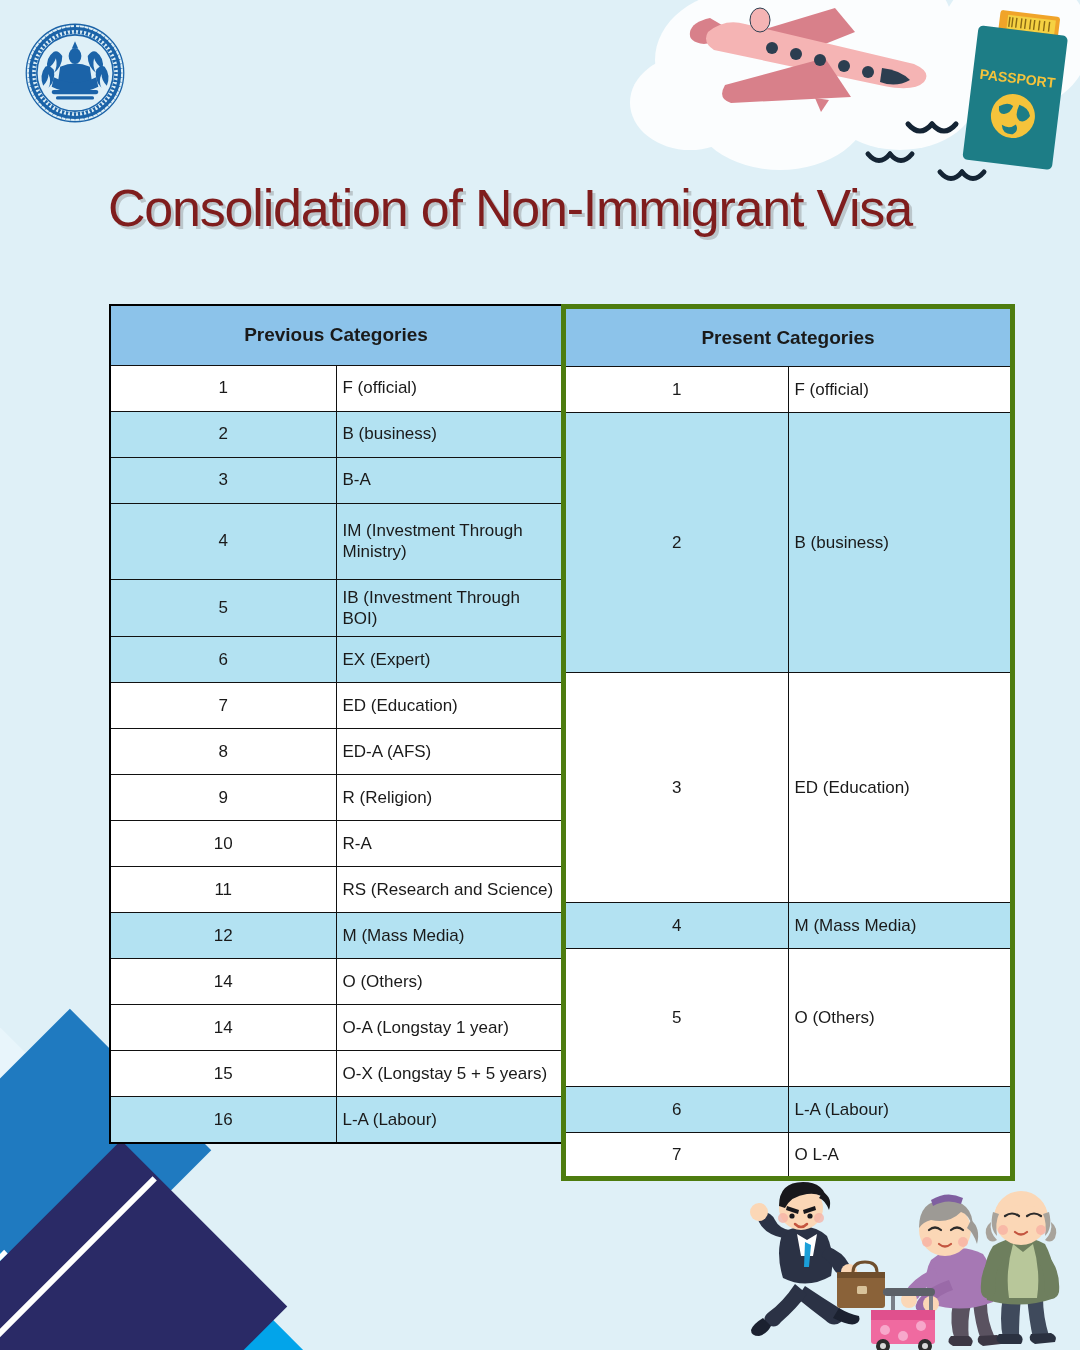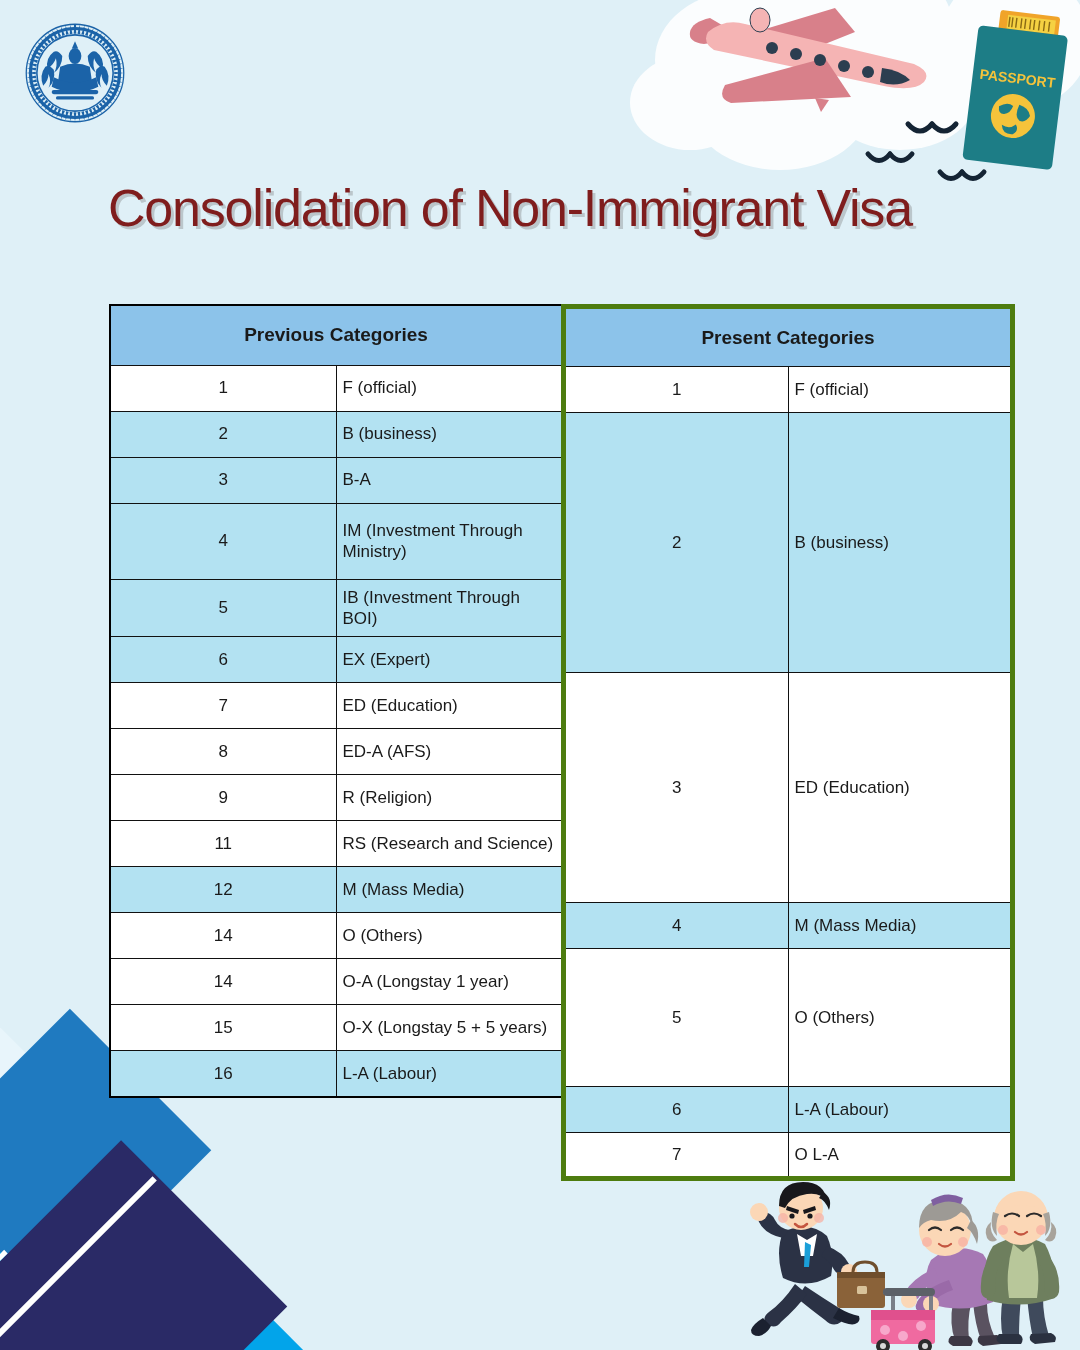--- a/index.html
+++ b/index.html
@@ -381,20 +381,24 @@
         </tr>
         <tr>
           <td class="num">8</td>
           <td>ED-A (AFS)</td>
         </tr>
         <tr>
           <td class="num">9</td>
           <td>R (Religion)</td>
         </tr>
         <tr>
+          <td class="num">10</td>
+          <td>R-A</td>
+        </tr>
+        <tr>
           <td class="num">11</td>
           <td>RS (Research and Science)</td>
         </tr>
         <tr class="hl">
           <td class="num">12</td>
           <td>M (Mass Media)</td>
         </tr>
         <tr>
           <td class="num">14</td>
           <td>O (Others)</td>

